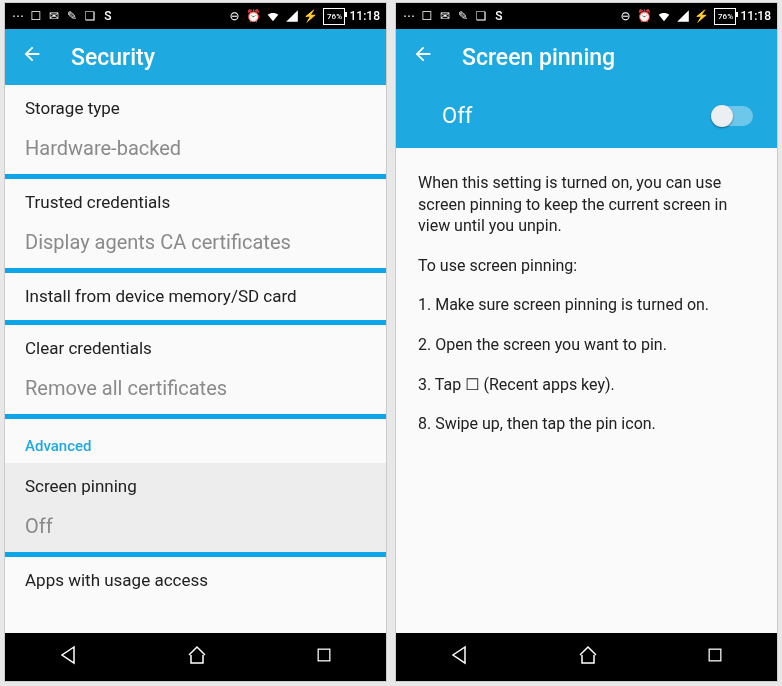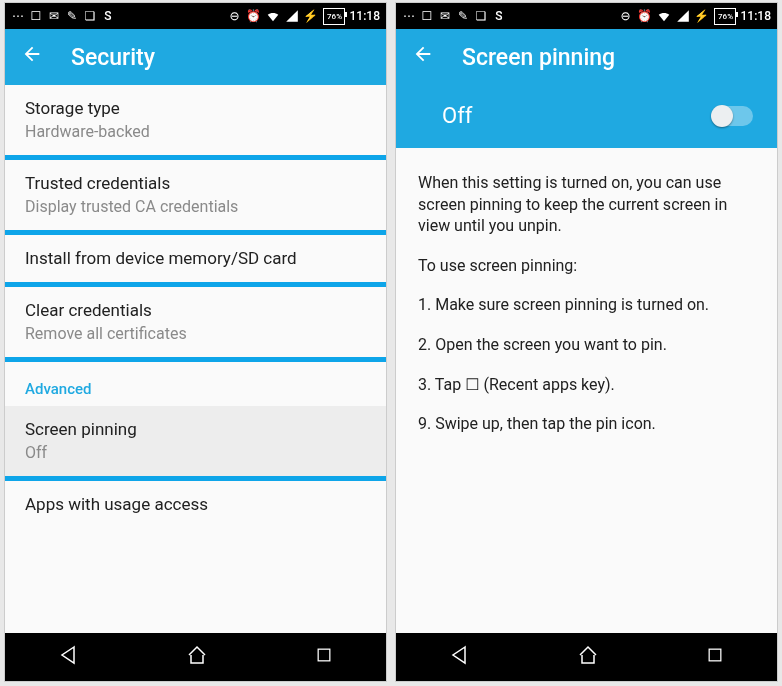--- a/index.html
+++ b/index.html
@@ -74,21 +74,21 @@
     position:absolute; left:-2px; top:-1px;
     box-shadow:0 1px 2px rgba(0,0,0,0.4);
   }
   
   .list { flex:1; overflow:hidden; background:#fafafa;}
   .item {
     padding: 13px 20px 14px;
     border-bottom: 5px solid #0ea5e9;
   }
   .item .title { font-size:17px; color:#212121;}
-  .item .sub   { font-size:16px; color:#8a8a8a; margin-top:4px;}
+  .item .sub   { font-size:20px; color:#8a8a8a; margin-top:18px;}
   .item.noborder{border-bottom:none;}
   .item.highlight{background:#ededed;}
   .section-label{
     font-size:15px; color:#1fa9e1; font-weight:500;
     padding: 18px 20px 8px;
   }
   
   .bodytext{
     padding: 24px 22px;
     color:#212121;
@@ -150,21 +150,21 @@
     <span>Security</span>
   </div>
 
   <div class="list">
     <div class="item">
       <div class="title">Storage type</div>
       <div class="sub">Hardware-backed</div>
     </div>
     <div class="item">
       <div class="title">Trusted credentials</div>
-      <div class="sub">Display trusted CA credentials</div>
+      <div class="sub">Display agents CA certificates</div>
     </div>
     <div class="item">
       <div class="title">Install from device memory/SD card</div>
     </div>
     <div class="item">
       <div class="title">Clear credentials</div>
       <div class="sub">Remove all certificates</div>
     </div>
 
     <div class="section-label">Advanced</div>
@@ -237,21 +237,21 @@
         <span class="knob"></span>
       </span>
   </div>
 
   <div class="bodytext">
     <p>When this setting is turned on, you can use screen pinning to keep the current screen in view until you unpin.</p>
     <p>To use screen pinning:</p>
     <p>1. Make sure screen pinning is turned on.</p>
     <p>2. Open the screen you want to pin.</p>
     <p>3. Tap ☐ (Recent apps key).</p>
-    <p>9. Swipe up, then tap the pin icon.</p>
+    <p>8. Swipe up, then tap the pin icon.</p>
   </div>
 
   <div class="navbar">
     <span><svg width="24" height="24" viewBox="0 0 24 24">
           <path d="M17 4 L5 12 L17 20 Z"></path>
         </svg></span>
     <span><svg width="24" height="24" viewBox="0 0 24 24">
           <path d="M4 12 L12 4 L20 12 M6 12 V20 H18 V12"></path>
         </svg></span>
     <span><svg width="20" height="20" viewBox="0 0 24 24">

